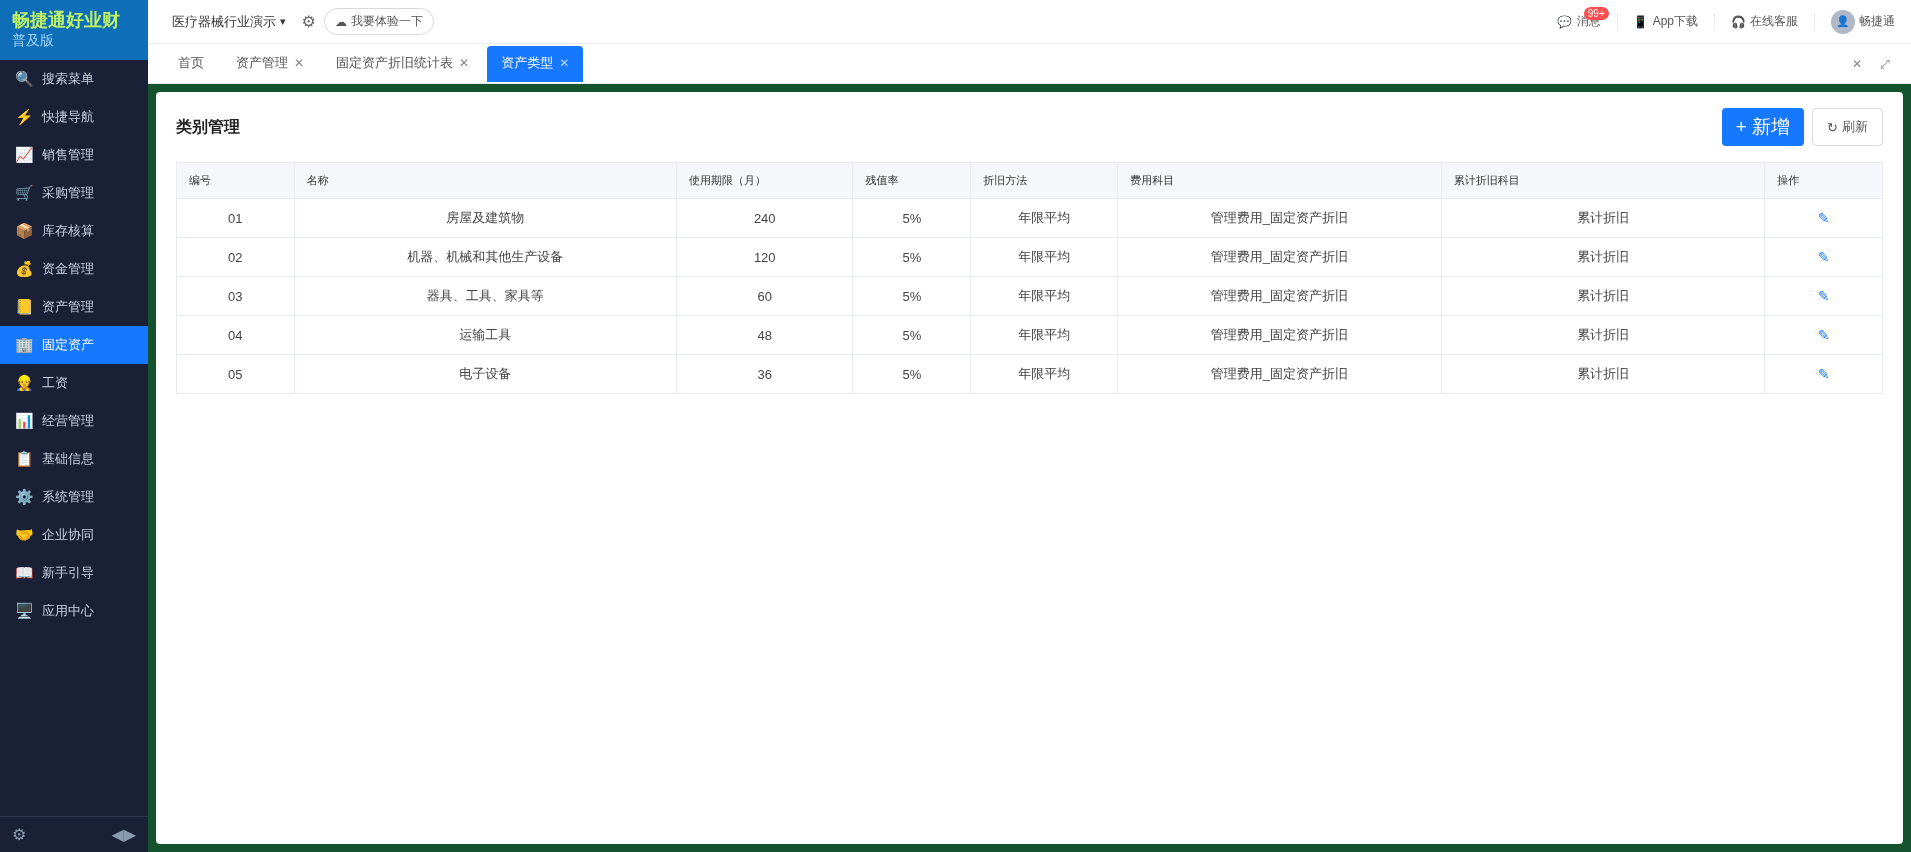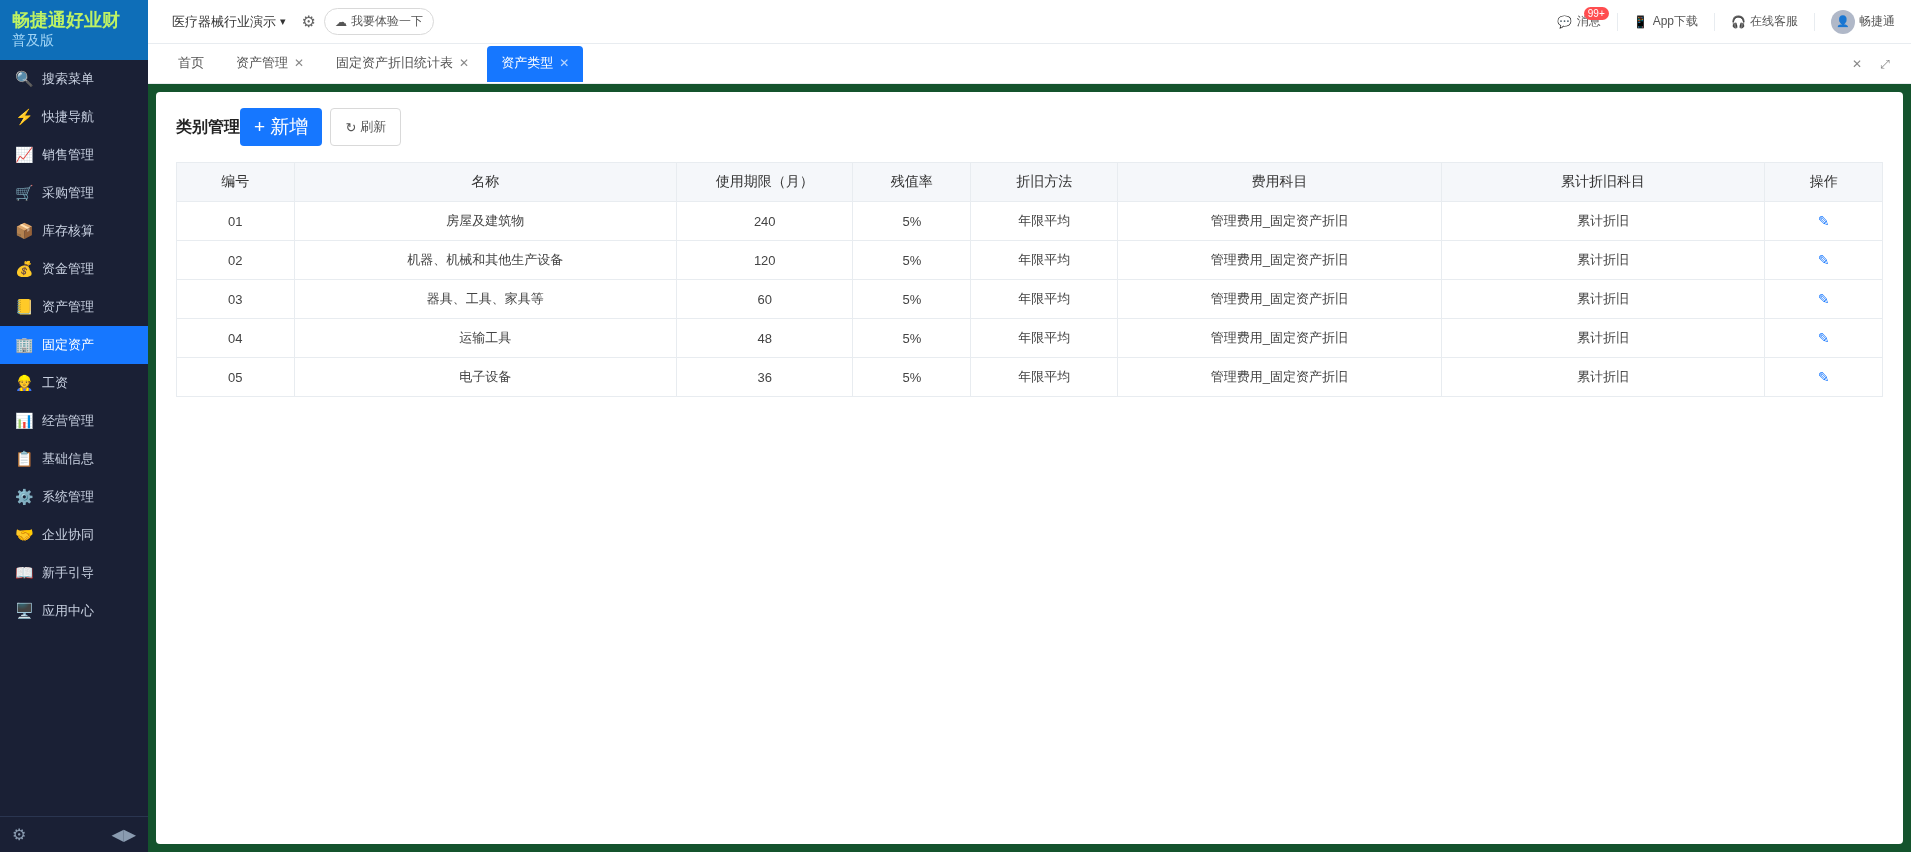--- a/index.html
+++ b/index.html
@@ -144,20 +144,21 @@
       overflow-y: auto;
       background: #fff;
       margin: 8px;
       border-radius: 4px;
     }
 
     
     .page-header {
       display: flex;
       align-items: center;
+      justify-content: space-between;
       margin-bottom: 16px;
     }
     .page-title { font-size: 16px; font-weight: bold; color: #222; }
     .action-buttons { display: flex; gap: 8px; }
     .btn-primary {
       background: #1677ff;
       color: #fff;
       border: none;
       padding: 6px 14px;
       border-radius: 4px;
@@ -178,22 +179,22 @@
       display: flex;
       align-items: center;
       gap: 4px;
     }
 
     
     .data-table { width: 100%; border-collapse: collapse; }
     .data-table th {
       background: #f5f7fa;
       padding: 10px 12px;
-      text-align: center;
-      font-size: 14px;
+      text-align: left;
+      font-size: 11px;
       color: #333;
       font-weight: 500;
       border: 1px solid #e8ecf0;
     }
     .data-table td {
       padding: 10px 25px;
       text-align: center;
       font-size: 13px;
       color: #444;
       border: 1px solid #e8ecf0;

